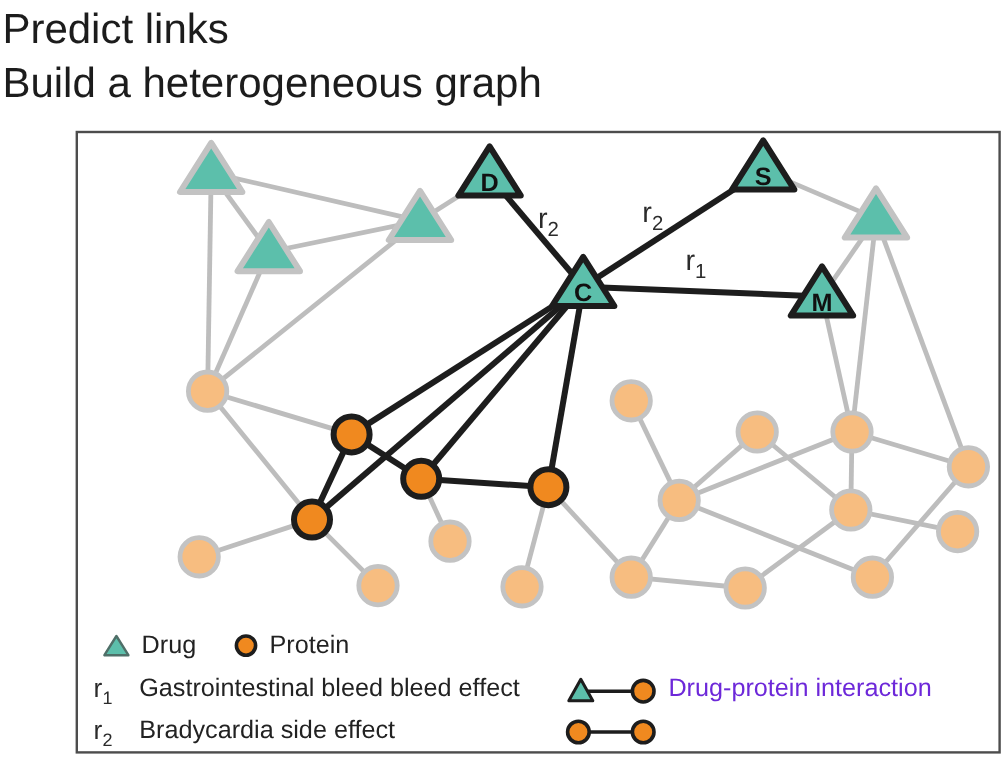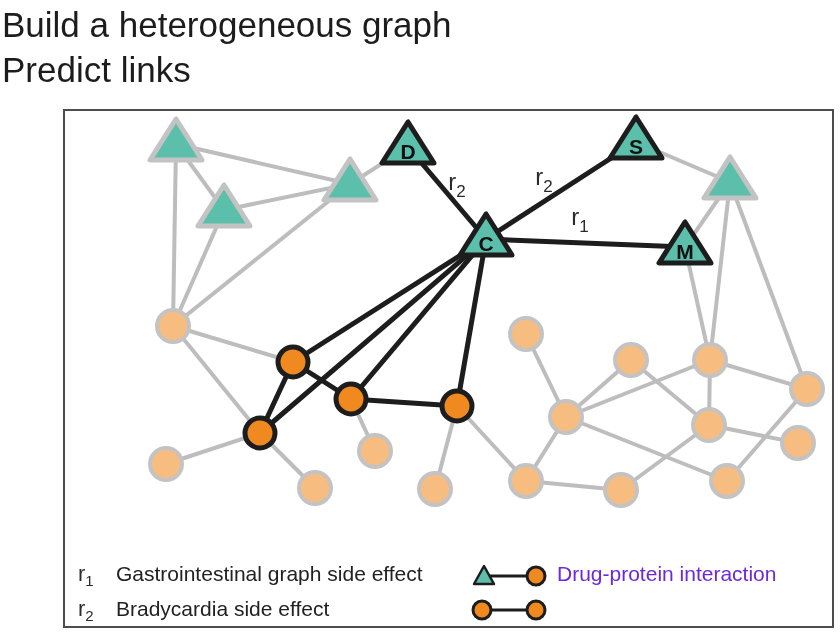--- a/index.html
+++ b/index.html
@@ -52,22 +52,22 @@
   .g-tri{fill:var(--teal);stroke:var(--ink);stroke-width:2.5;stroke-linejoin:round;}
   .g-tri0{fill:var(--teal);stroke:#4f6f68;stroke-width:2;stroke-linejoin:round;}
   .g-circ{fill:var(--orange-dark);stroke:var(--ink);stroke-width:3;}
 </style>
 </head>
 <body>
 
 <div class="slide">
 
   <div class="title">
+    <div>Predict links</div>
     <div>Build a heterogeneous graph</div>
-    <div>Predict links</div>
   </div>
 
   <div class="diagram-box">
     <svg class="main" id="graph-svg" width="767" height="515" viewBox="0 0 767 515">
         <line x1="111" y1="33" x2="159" y2="99" class="edge-gray"></line>
         <line x1="111" y1="33" x2="285" y2="73" class="edge-gray"></line>
         <line x1="159" y1="99" x2="285" y2="73" class="edge-gray"></line>
         <line x1="285" y1="73" x2="343" y2="36" class="edge-gray"></line>
         <line x1="111" y1="33" x2="108" y2="215" class="edge-gray"></line>
         <line x1="159" y1="99" x2="108" y2="215" class="edge-gray"></line>
@@ -137,24 +137,38 @@
         <circle cx="286" cy="288" r="15" class="protein emph"></circle>
         <circle cx="195" cy="322" r="15" class="protein emph"></circle>
         <circle cx="392" cy="295" r="15" class="protein emph"></circle>
         <text x="392" y="79" class="edge-label">r<tspan dy="7" font-size="17">2</tspan></text>
         <text x="479" y="74" class="edge-label">r<tspan dy="7" font-size="17">2</tspan></text>
         <text x="515" y="114" class="edge-label">r<tspan dy="7" font-size="17">1</tspan></text>
       </svg>
 
     <div class="legend">
 
+      <div class="lg-types">
+        <span class="lg-item">
+          <svg width="24" height="20">
+            <polygon class="g-tri0" points="12,2 2,18 22,18"></polygon>
+          </svg>
+          <span class="lg-label">Drug</span>
+        </span>
+        <span class="lg-item">
+          <svg width="22" height="20">
+            <circle class="g-circ" cx="11" cy="10" r="8"></circle>
+          </svg>
+          <span class="lg-label">Protein</span>
+        </span>
+      </div>
 
       <div class="rel-row r1">
         <span class="rel-sym"><span>r</span><sub>1</sub></span>
-        <span class="rel-desc">Gastrointestinal graph side effect</span>
+        <span class="rel-desc">Gastrointestinal bleed bleed effect</span>
         <svg class="glyph" width="84" height="26">
           <line class="gl" x1="14" y1="14" x2="66" y2="14"></line>
           <polygon class="g-tri" points="14,4 4,22 24,22"></polygon>
           <circle class="g-circ" cx="66" cy="14" r="9"></circle>
         </svg>
         <span class="int-label">Drug-protein interaction</span>
       </div>
 
       <div class="rel-row r2">
         <span class="rel-sym"><span>r</span><sub>2</sub></span>

